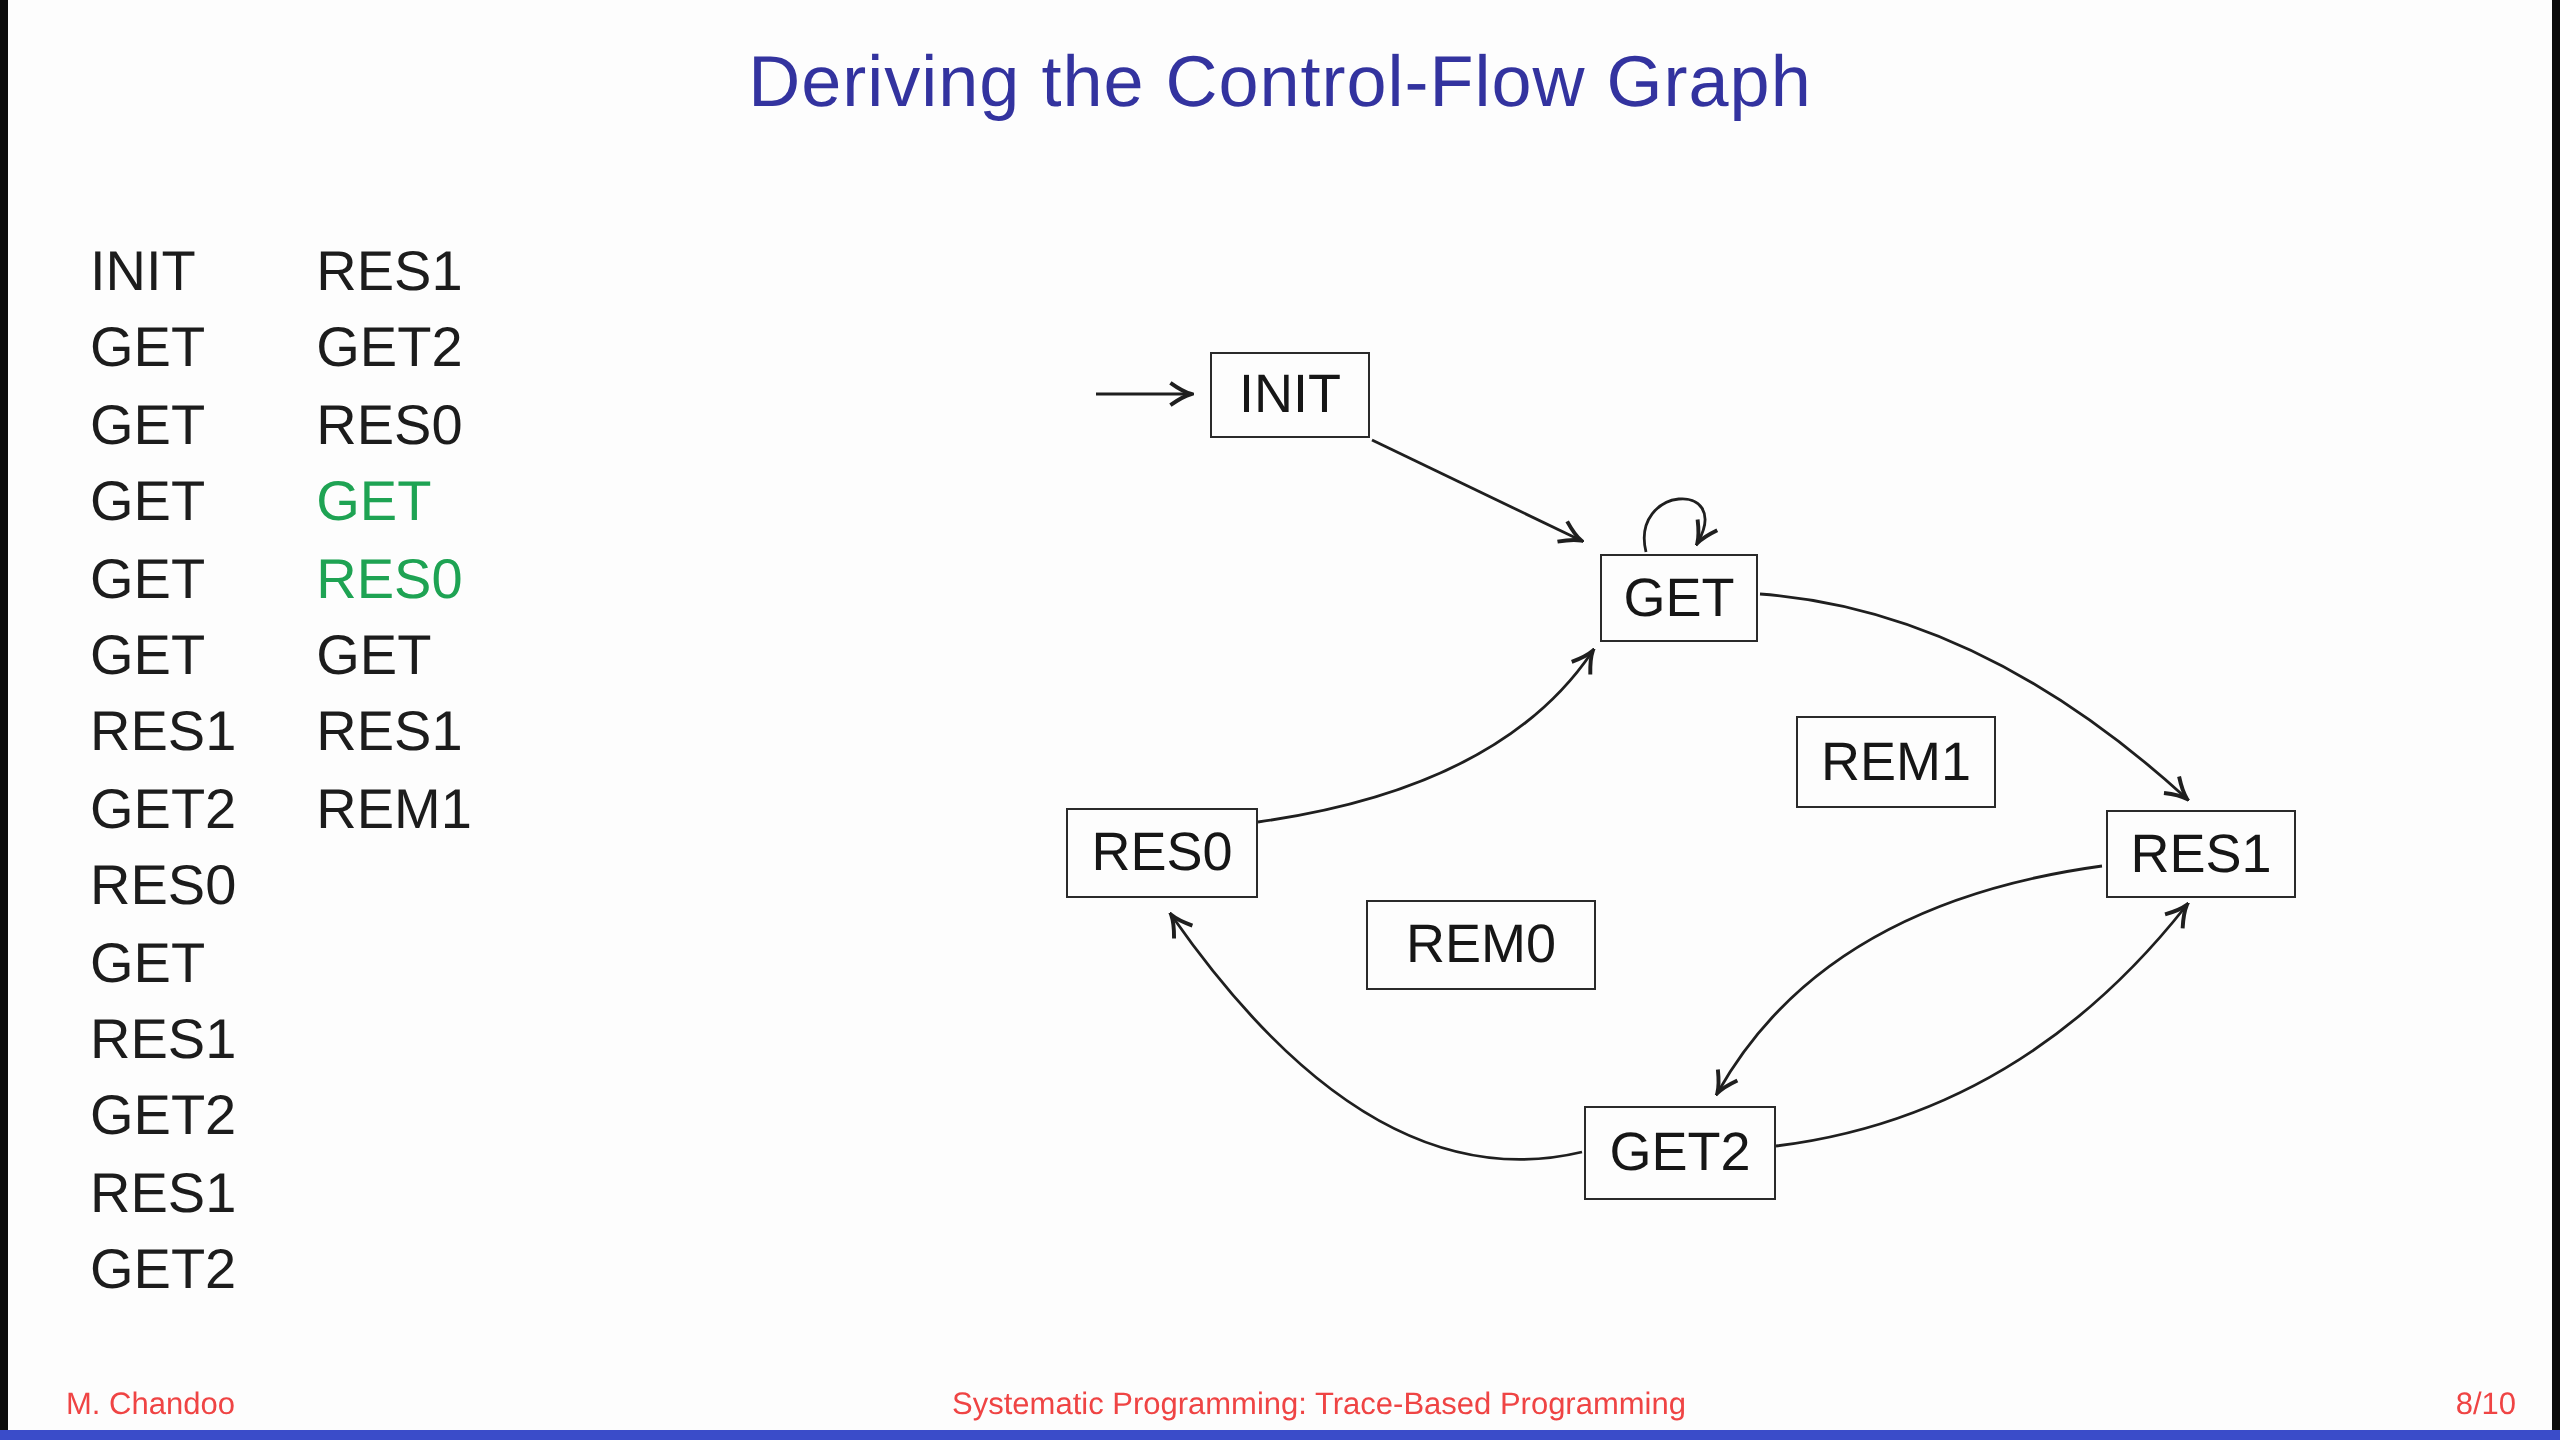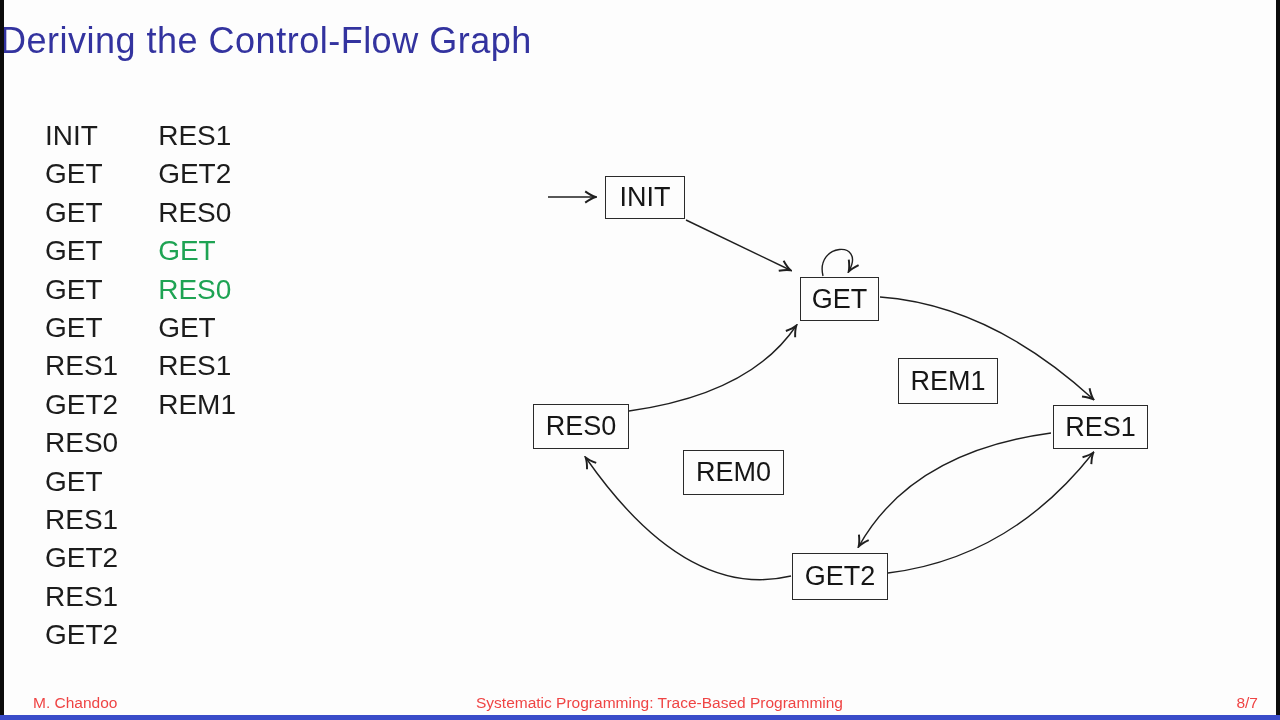--- a/index.html
+++ b/index.html
@@ -11,20 +11,21 @@
     font-family:"Liberation Sans", sans-serif;
     color:#1a1a1a;
   }
   .edge-strip{position:absolute;top:0;bottom:0;width:4px;background:#0c0c0c;}
   .edge-strip.left{left:0;}
   .edge-strip.right{right:0;}
   .progress-bar{position:absolute;left:0;right:0;bottom:0;height:5px;background:#3a4cc9;}
 
   .slide-title{
     position:absolute;top:20px;left:0;right:0;
+    text-align:center;
     font-size:36px;
     font-weight:400;
     color:#33339f;
     letter-spacing:0.5px;
   }
 
   .trace{
     position:absolute;left:45px;top:117px;
     display:flex;gap:40px;
     font-size:28px;
@@ -108,25 +109,25 @@
     <path d="M791,576 Q686,601 586,458" marker-end="url(#arrow)"></path>
   </svg>
 
   <div class="nodes-layer">
       <div class="node" style="left: 605px; top: 176px; width: 80px; height: 43px;">INIT</div>
       <div class="node" style="left: 800px; top: 277px; width: 79px; height: 44px;">GET</div>
       <div class="node" style="left: 533px; top: 404px; width: 96px; height: 45px;">RES0</div>
       <div class="node" style="left: 1053px; top: 405px; width: 95px; height: 44px;">RES1</div>
       <div class="node" style="left: 792px; top: 553px; width: 96px; height: 47px;">GET2</div>
       <div class="node" style="left: 898px; top: 358px; width: 100px; height: 46px;">REM1</div>
-      <div class="node" style="left: 683px; top: 450px; width: 101px; height: 45px;">REM0</div>
+      <div class="node" style="left: 683px; top: 450px; width: 115px; height: 45px;">REM0</div>
     </div>
 
   <div class="footer">
     <span class="footer-author">M. Chandoo</span>
     <span class="footer-title">Systematic Programming: Trace-Based Programming</span>
-    <span class="footer-page">8/7</span>
+    <span class="footer-page">8/10</span>
   </div>
 
   <div class="edge-strip left"></div>
   <div class="edge-strip right"></div>
   <div class="progress-bar"></div>
 </div>
 
 </body></html>

